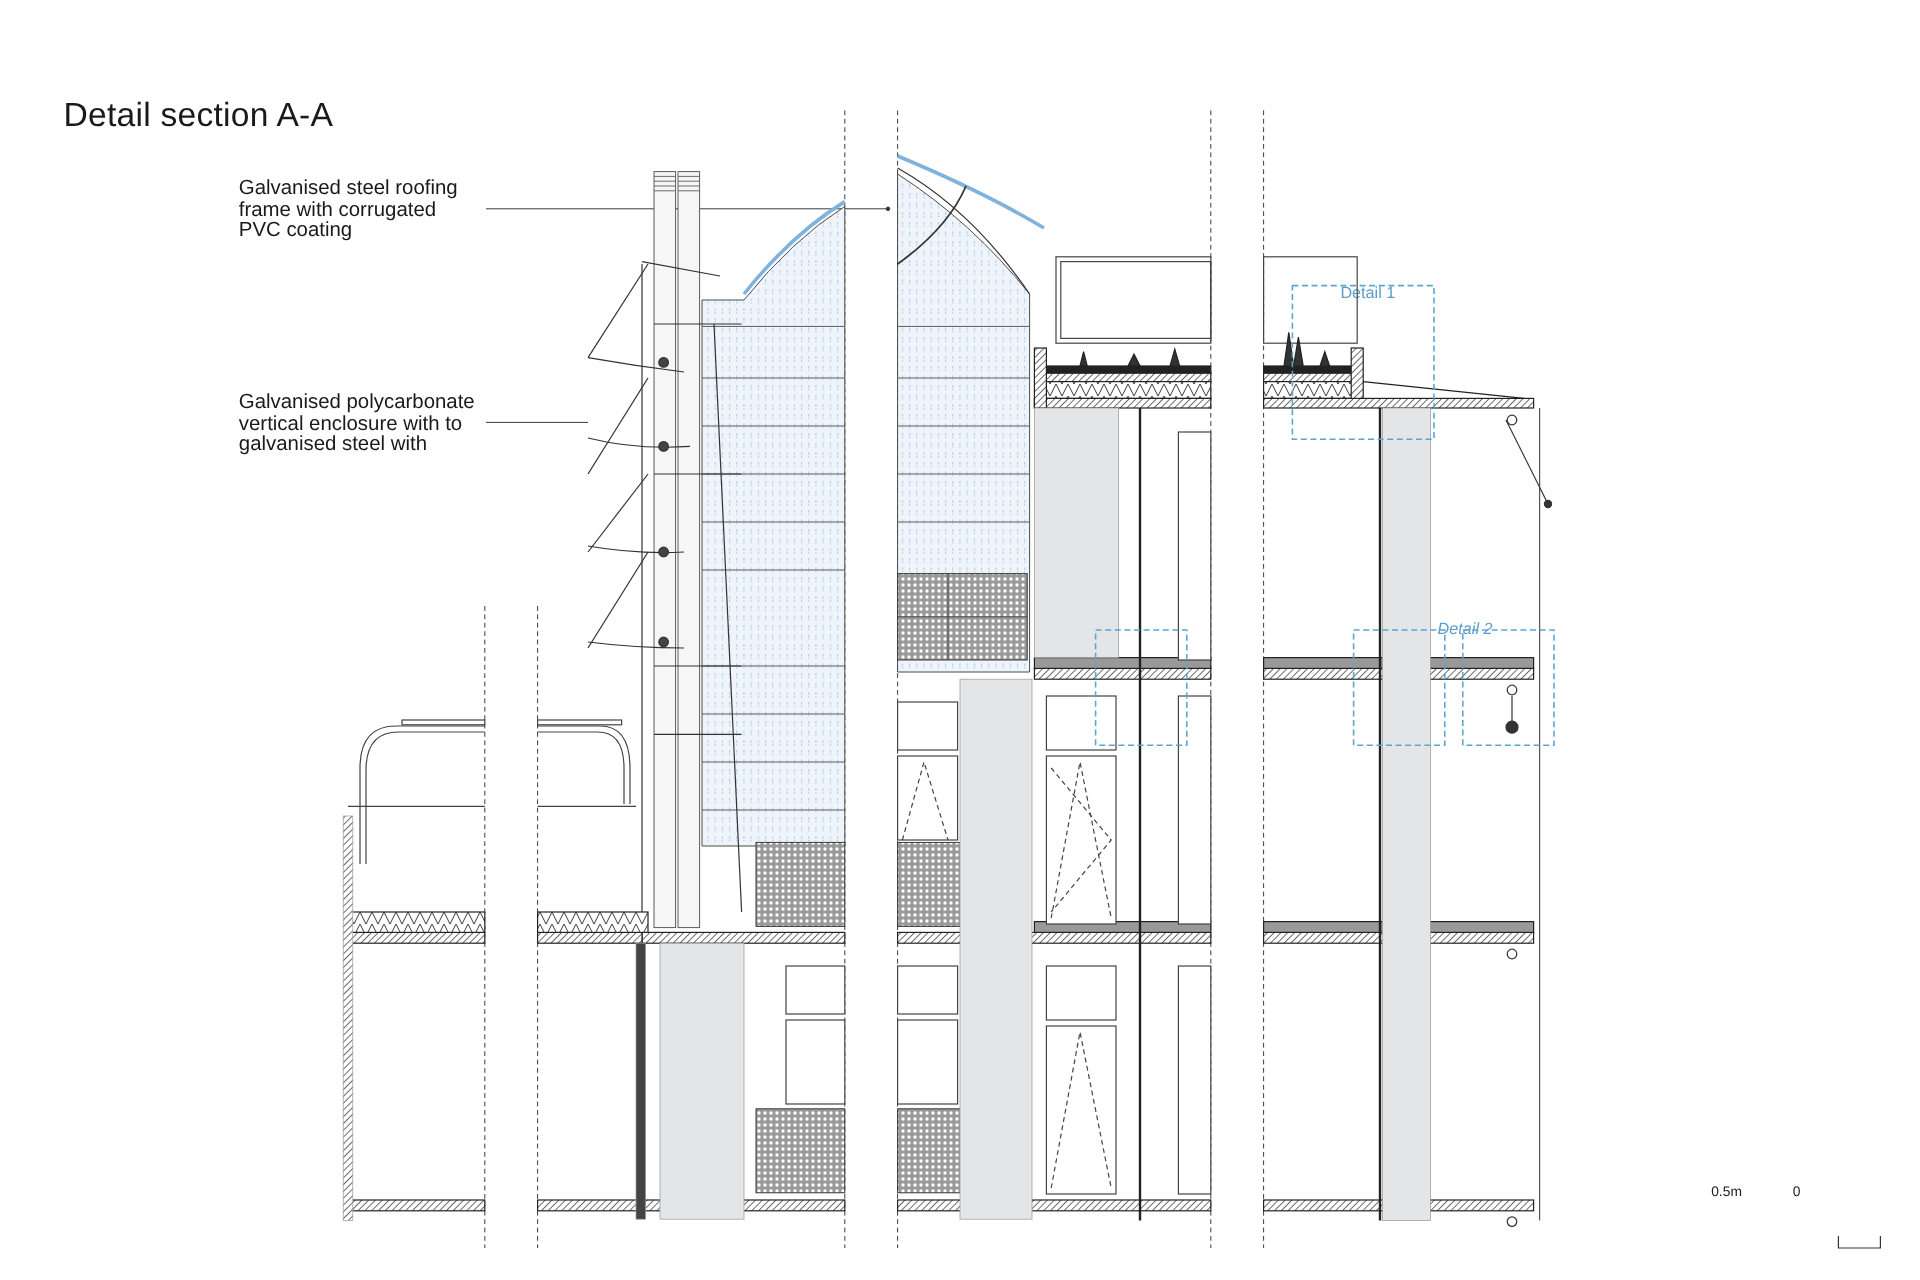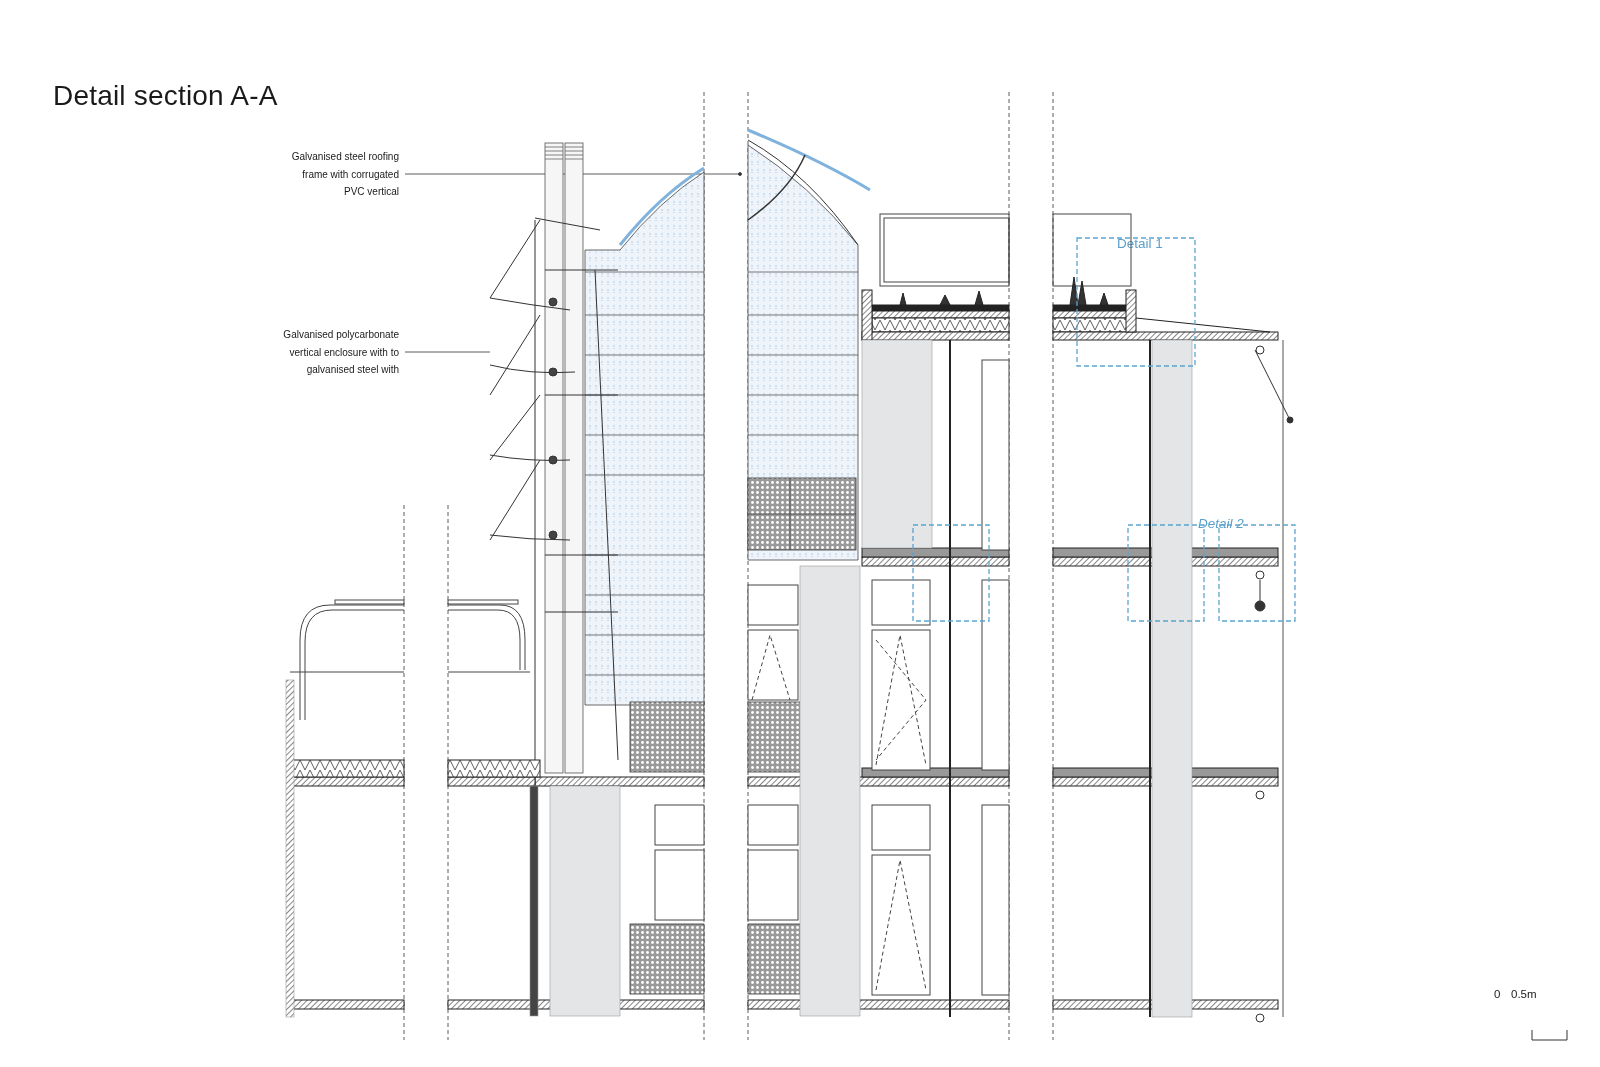--- a/index.html
+++ b/index.html
@@ -1,44 +1,44 @@
 <!DOCTYPE html>
 <html><head>
 <meta charset="utf-8">
 <style>
   html, body { margin:0; padding:0; background:#ffffff; }
   body { width:1600px; height:1067px; position:relative; overflow:hidden; font-family:"Liberation Sans", sans-serif; color:#1a1a1a; }
   .title { position:absolute; left:29px; top:80px; font-size:28px; font-weight:normal; letter-spacing:0.2px;margin-left:24px; }
-  .note { position:absolute; font-size:10px; line-height:17.5px; text-align:right; width:200px; }
+  .note { position:absolute; font-size:17px; line-height:17.5px; text-align:left; width:200px; }
   .detail-label { position:absolute; font-size:13.5px; color:#5a9ec9; }
   .scale-text { position:absolute; font-size:11.5px; }
   svg.drawing { position:absolute; left:0; top:0; }
 </style>
 </head>
 <body>
 
 <div class="title">Detail section A-A</div>
 
 <div class="note" style="left:199px; top:148px;">
   <div>Galvanised steel roofing</div>
   <div>frame with corrugated</div>
-  <div>PVC vertical</div>
+  <div>PVC coating</div>
 </div>
 
 <div class="note" style="left:199px; top:326px;">
   <div>Galvanised polycarbonate</div>
   <div>vertical enclosure with to</div>
   <div>galvanised steel with</div>
 </div>
 
 <div class="detail-label" style="left:1117px; top:236px;">Detail 1</div>
 <div class="detail-label" style="left:1198px; top:516px;font-style:italic;">Detail 2</div>
 
 <div class="scale-text" style="left:1494px; top:988px;">0</div>
-<div class="scale-text" style="left:1511px; top:988px;text-align:center;">0.5m</div>
+<div class="scale-text" style="left:1426px; top:988px;text-align:center;">0.5m</div>
 
 <svg class="drawing" width="1600" height="1067" viewBox="0 0 1600 1067" xmlns="http://www.w3.org/2000/svg">
   <defs>
     <pattern id="hatch" width="4" height="4" patternUnits="userSpaceOnUse" patternTransform="rotate(45)">
       <rect width="4" height="4" fill="#ffffff"></rect>
       <line x1="0" y1="0" x2="0" y2="4" stroke="#333" stroke-width="1.2"></line>
     </pattern>
     <pattern id="glaze" width="6" height="8" patternUnits="userSpaceOnUse">
       <rect width="6" height="8" fill="#eef4fa"></rect>
       <line x1="2" y1="1" x2="2" y2="5" stroke="#9cc2e0" stroke-width="0.8" stroke-dasharray="2,1"></line>

